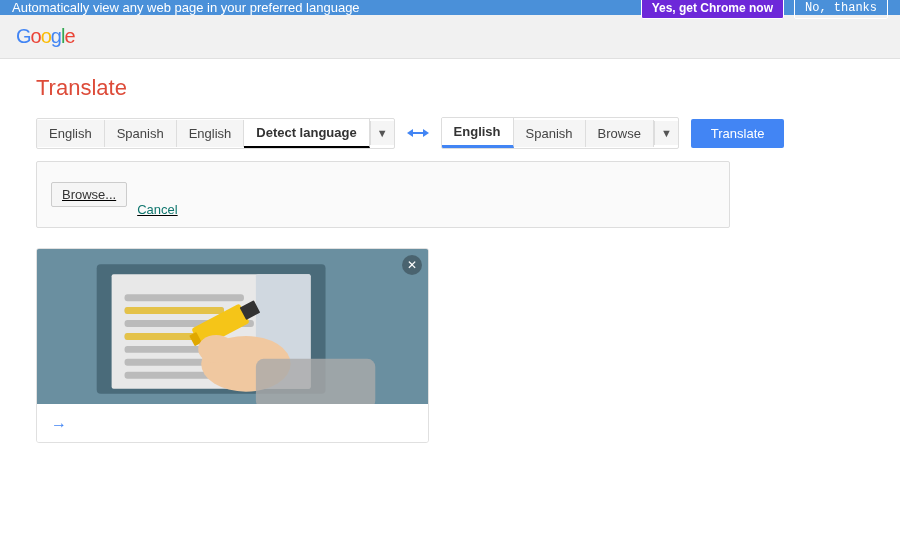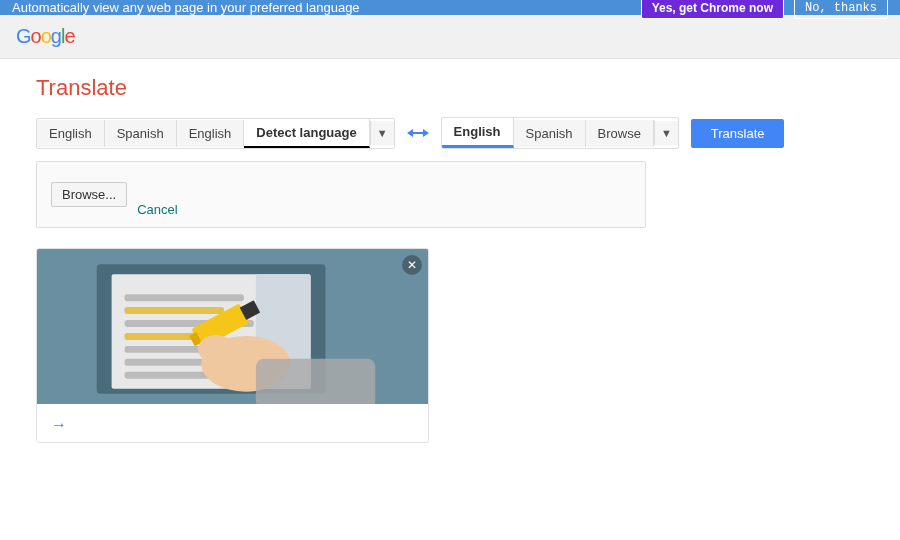--- a/index.html
+++ b/index.html
@@ -161,23 +161,24 @@
       cursor: pointer;
     }
 
     
     #file-area {
       border: 1px solid #ddd;
       border-radius: 2px;
       padding: 10px 14px;
       display: flex;
       align-items: center;
-      width: 610px;
+      width: 694px;
       background: #fafafa;
       margin-bottom: 20px;
+      text-decoration: underline;
     }
     #browse-btn {
       background: #f5f5f5;
       border: 1px solid #ccc;
       padding: 4px 10px;
       font-size: 13px;
       cursor: pointer;
       border-radius: 2px;
       color: #333;
       margin-right: 10px;

